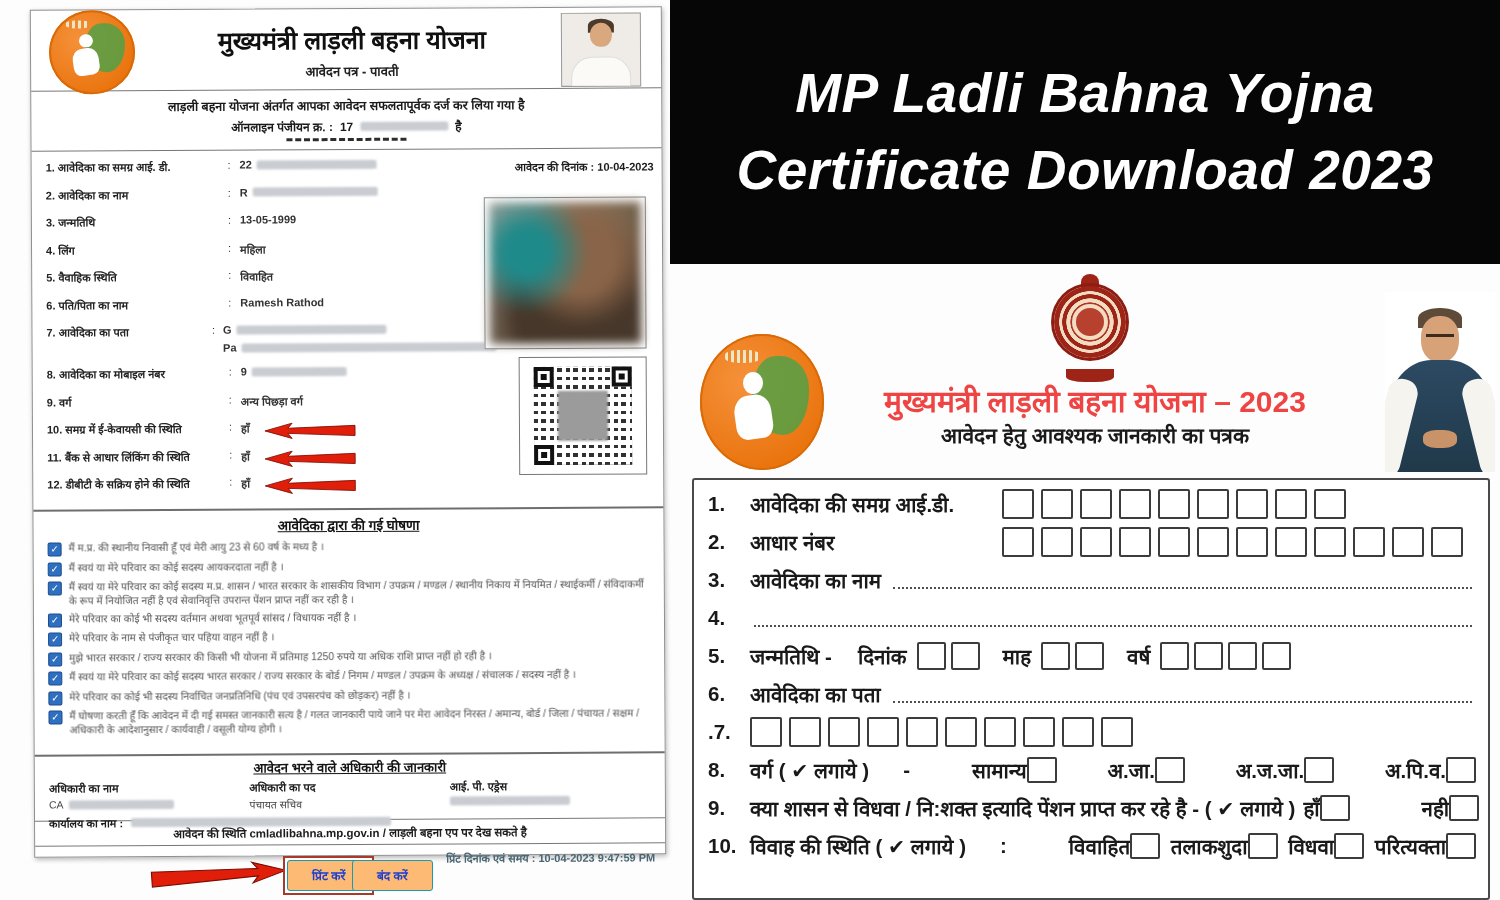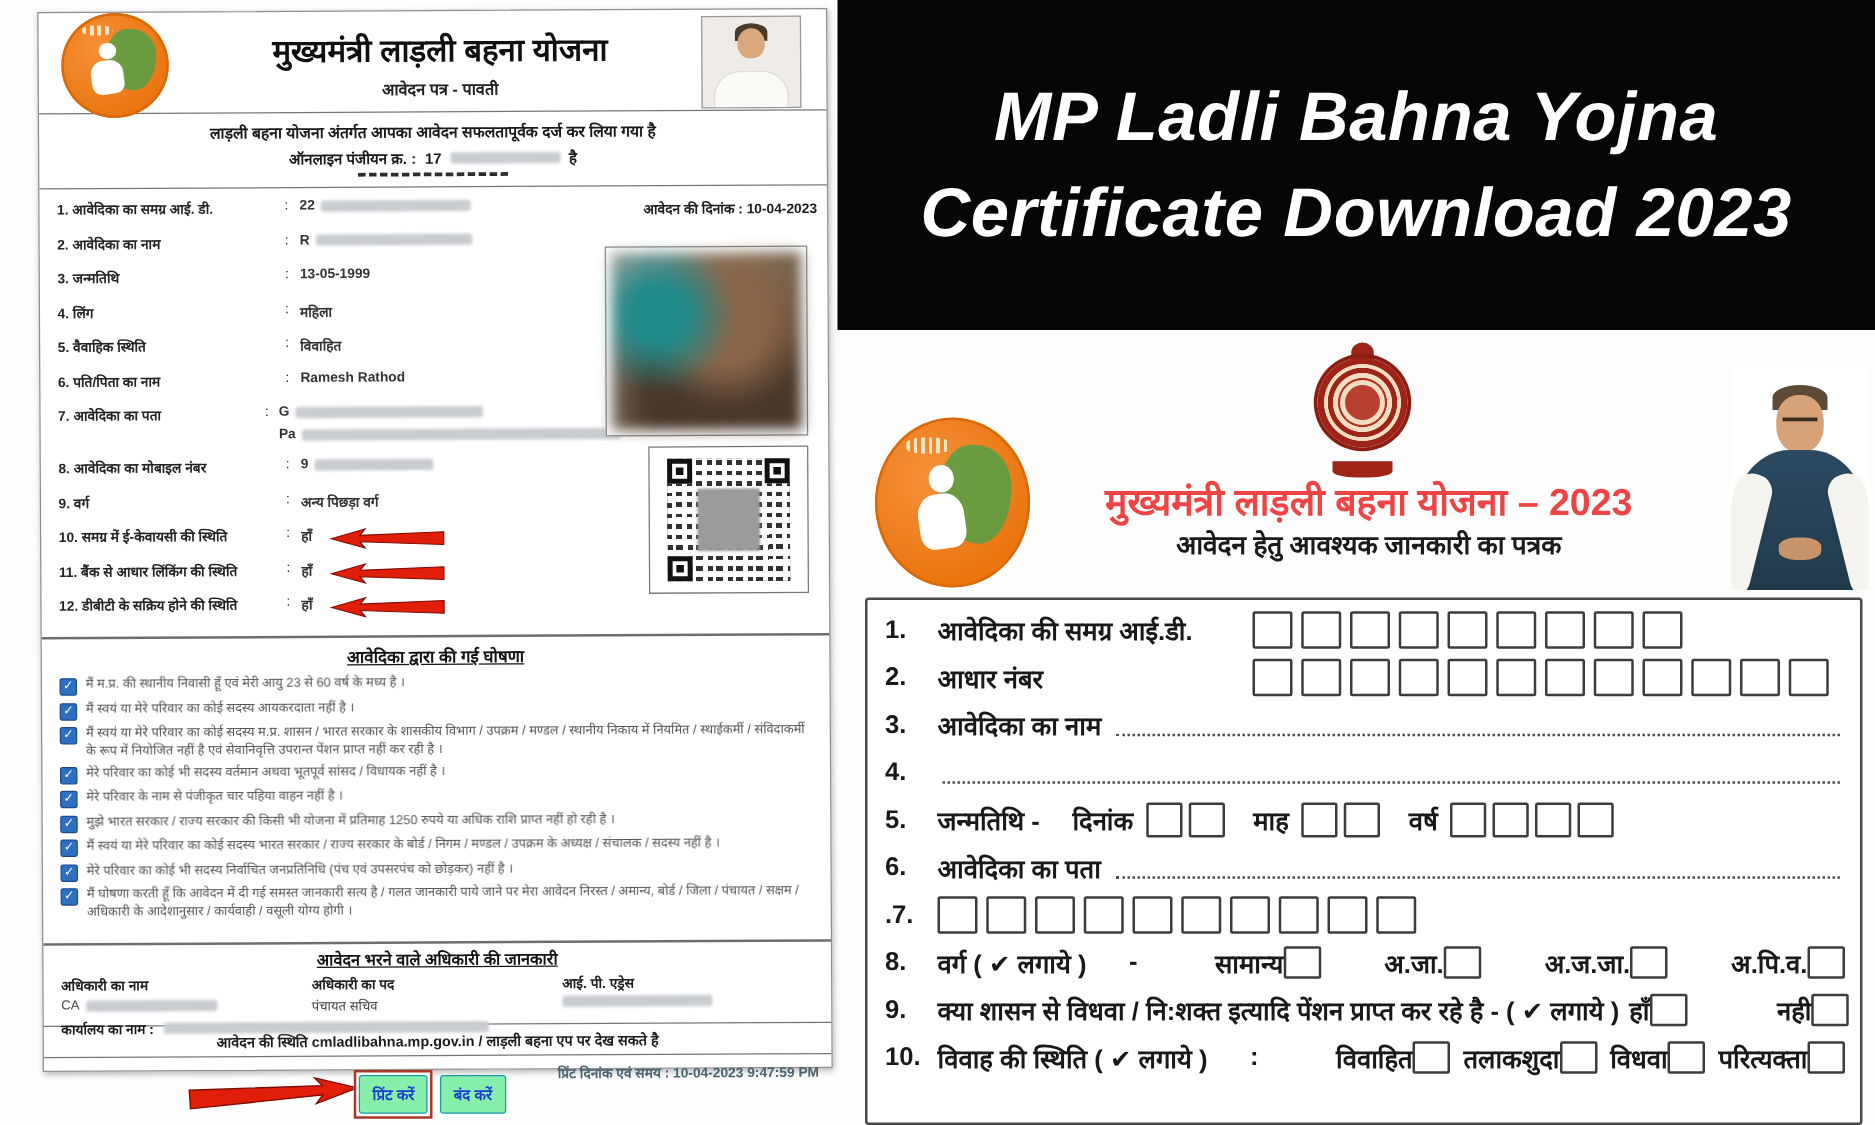--- a/index.html
+++ b/index.html
@@ -78,22 +78,22 @@
   .off-label{font-size:11px;font-weight:700;color:#202020;}
   .off-value{font-size:10.5px;color:#444;margin-top:3px;display:flex;align-items:center;gap:5px;}
   .office-row{display:flex;align-items:center;gap:8px;font-size:11px;font-weight:700;margin-top:3px;}
 
   .cert-footbar{border-top:1.5px solid #777;border-bottom:1.5px solid #777;height:24px;display:flex;align-items:center;justify-content:center;}
   .cert-footbar span{font-size:11.5px;font-weight:700;color:#1c1c1c;}
   .cert-printline{height:26px;display:flex;align-items:center;justify-content:flex-end;padding-right:10px;
     font-size:11px;color:#4a6572;font-weight:600;}
 
   .print-wrap{position:absolute;left:283px;top:856px;border:2px solid #a8392b;padding:2px;background:#fff;}
-  .ui-btn{background:#86efac;border:1px solid #189ab2;color:#1d3fd0;font-weight:700;font-size:12px;
-    padding:6px 10px;border-radius:3px;cursor:pointer;font-family:inherit;}
+  .ui-btn{background:#fdba74;border:1px solid #189ab2;color:#1d3fd0;font-weight:700;font-size:12px;
+    padding:6px 24px;border-radius:3px;cursor:pointer;font-family:inherit;}
   .btn-close{position:absolute;left:352px;top:860px;}
   .big-arrow{position:absolute;left:148px;top:862px;line-height:0;transform:rotate(-4deg);}
 
   
   .banner{position:absolute;left:670px;top:0;width:830px;height:264px;background:#060606;color:#fff;
     display:flex;flex-direction:column;justify-content:center;align-items:center;}
   .banner-line{font-size:55px;font-weight:800;letter-spacing:.5px;line-height:1.4;font-style:italic;}
 
   .emblem{position:absolute;left:1040px;top:274px;width:100px;height:108px;}
   .em-top{position:absolute;top:0;left:41px;width:18px;height:16px;background:#9d2417;border-radius:50% 50% 20% 20%;}

